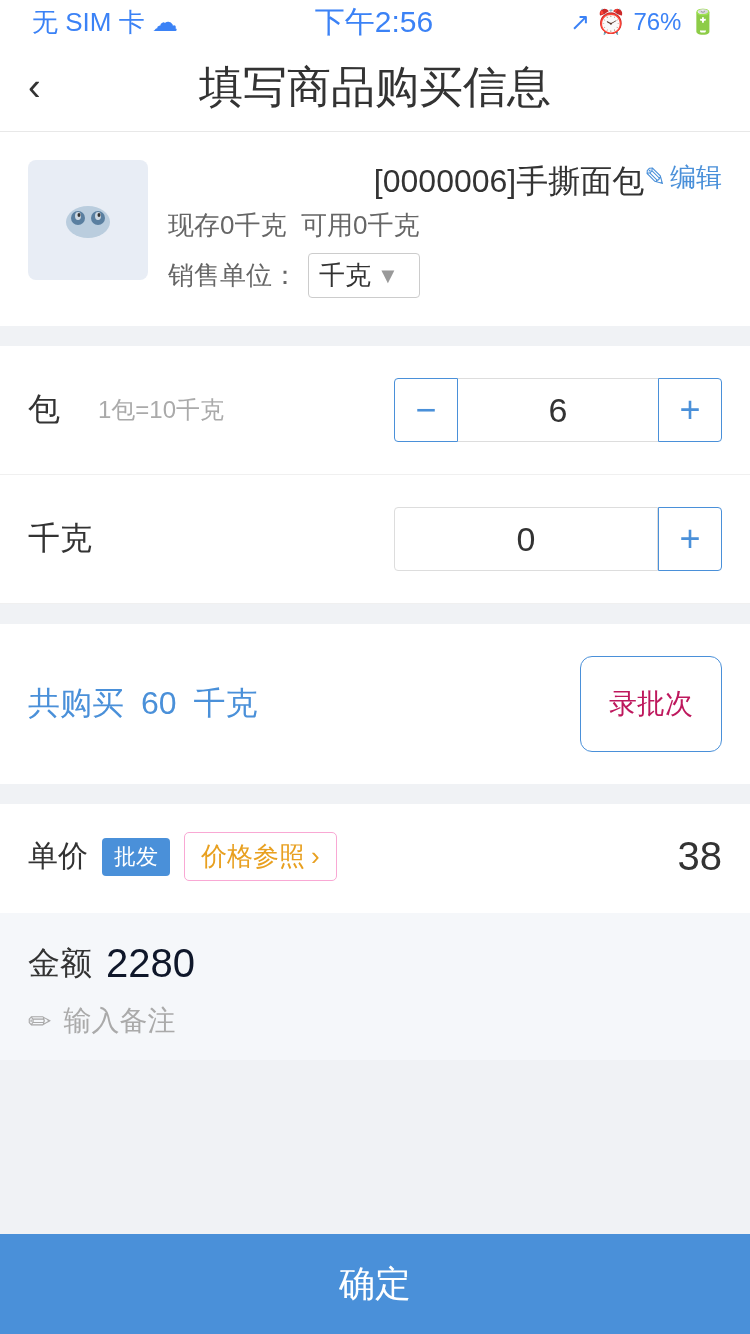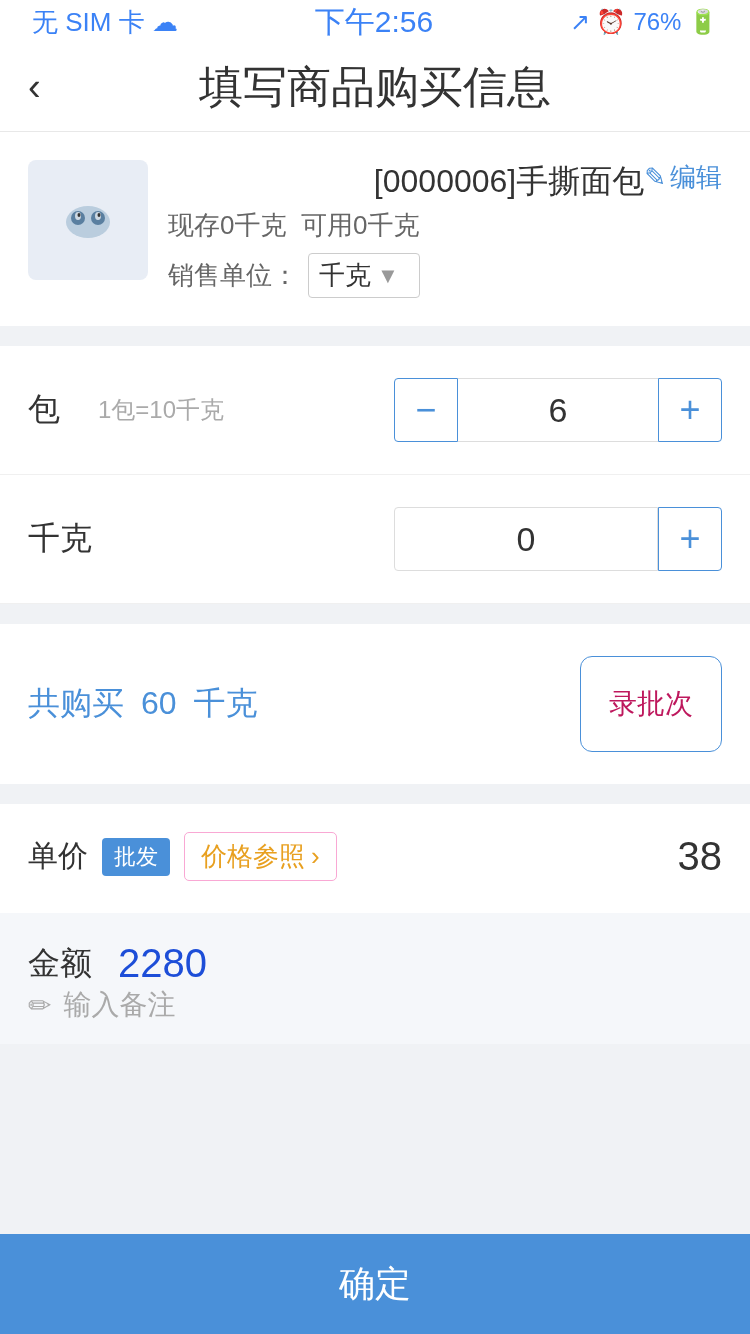--- a/index.html
+++ b/index.html
@@ -248,24 +248,25 @@
     }
 
     
     .amount-section {
       background: #f5f7fa;
       padding: 28px 28px 20px;
     }
     .amount-row {
       display: flex;
       align-items: center;
-      gap: 26px;
+      gap: 14px;
+      margin-bottom: 16px;
     }
     .amount-label { font-size: 32px; color: #333; }
-    .amount-value { font-size: 40px; color: #1d4ed8; font-weight: 500; }
+    .amount-value { font-size: 40px; color: #0f172a; font-weight: 500; }
     .remark-row {
       display: flex;
       align-items: center;
       gap: 12px;
       color: #aaa;
       font-size: 28px;
     }
 
     
     .bottom-bar {

